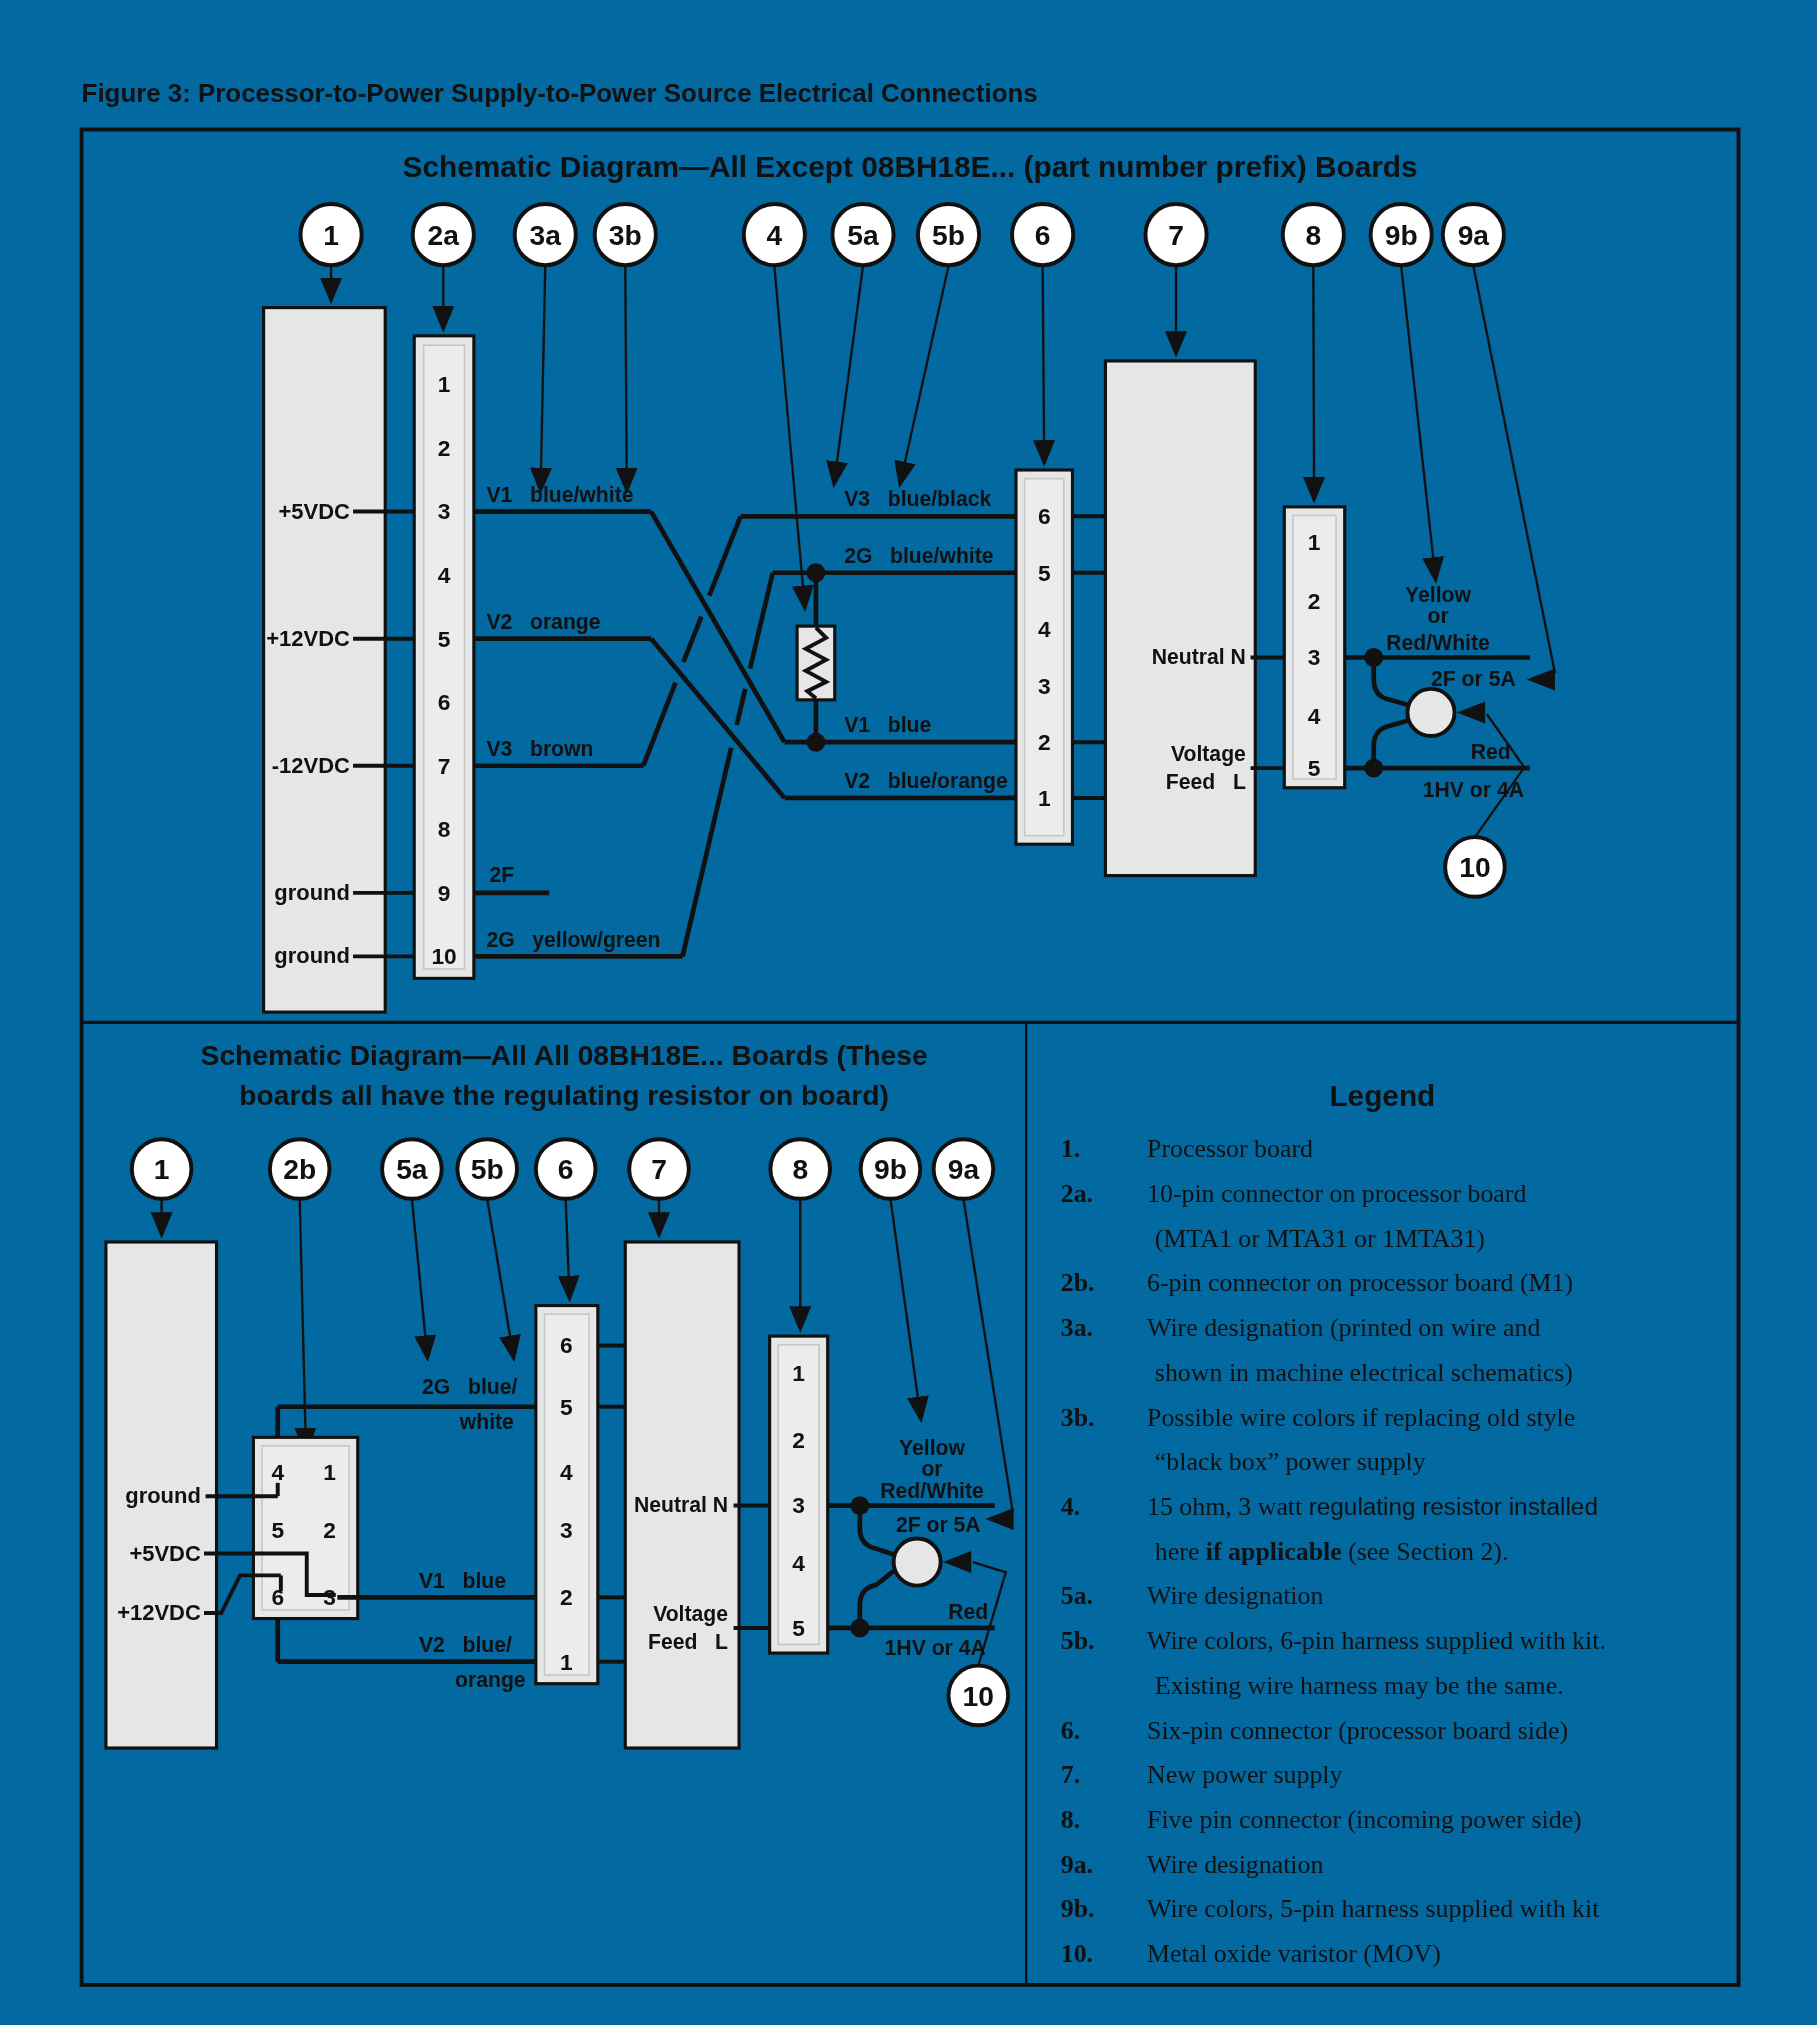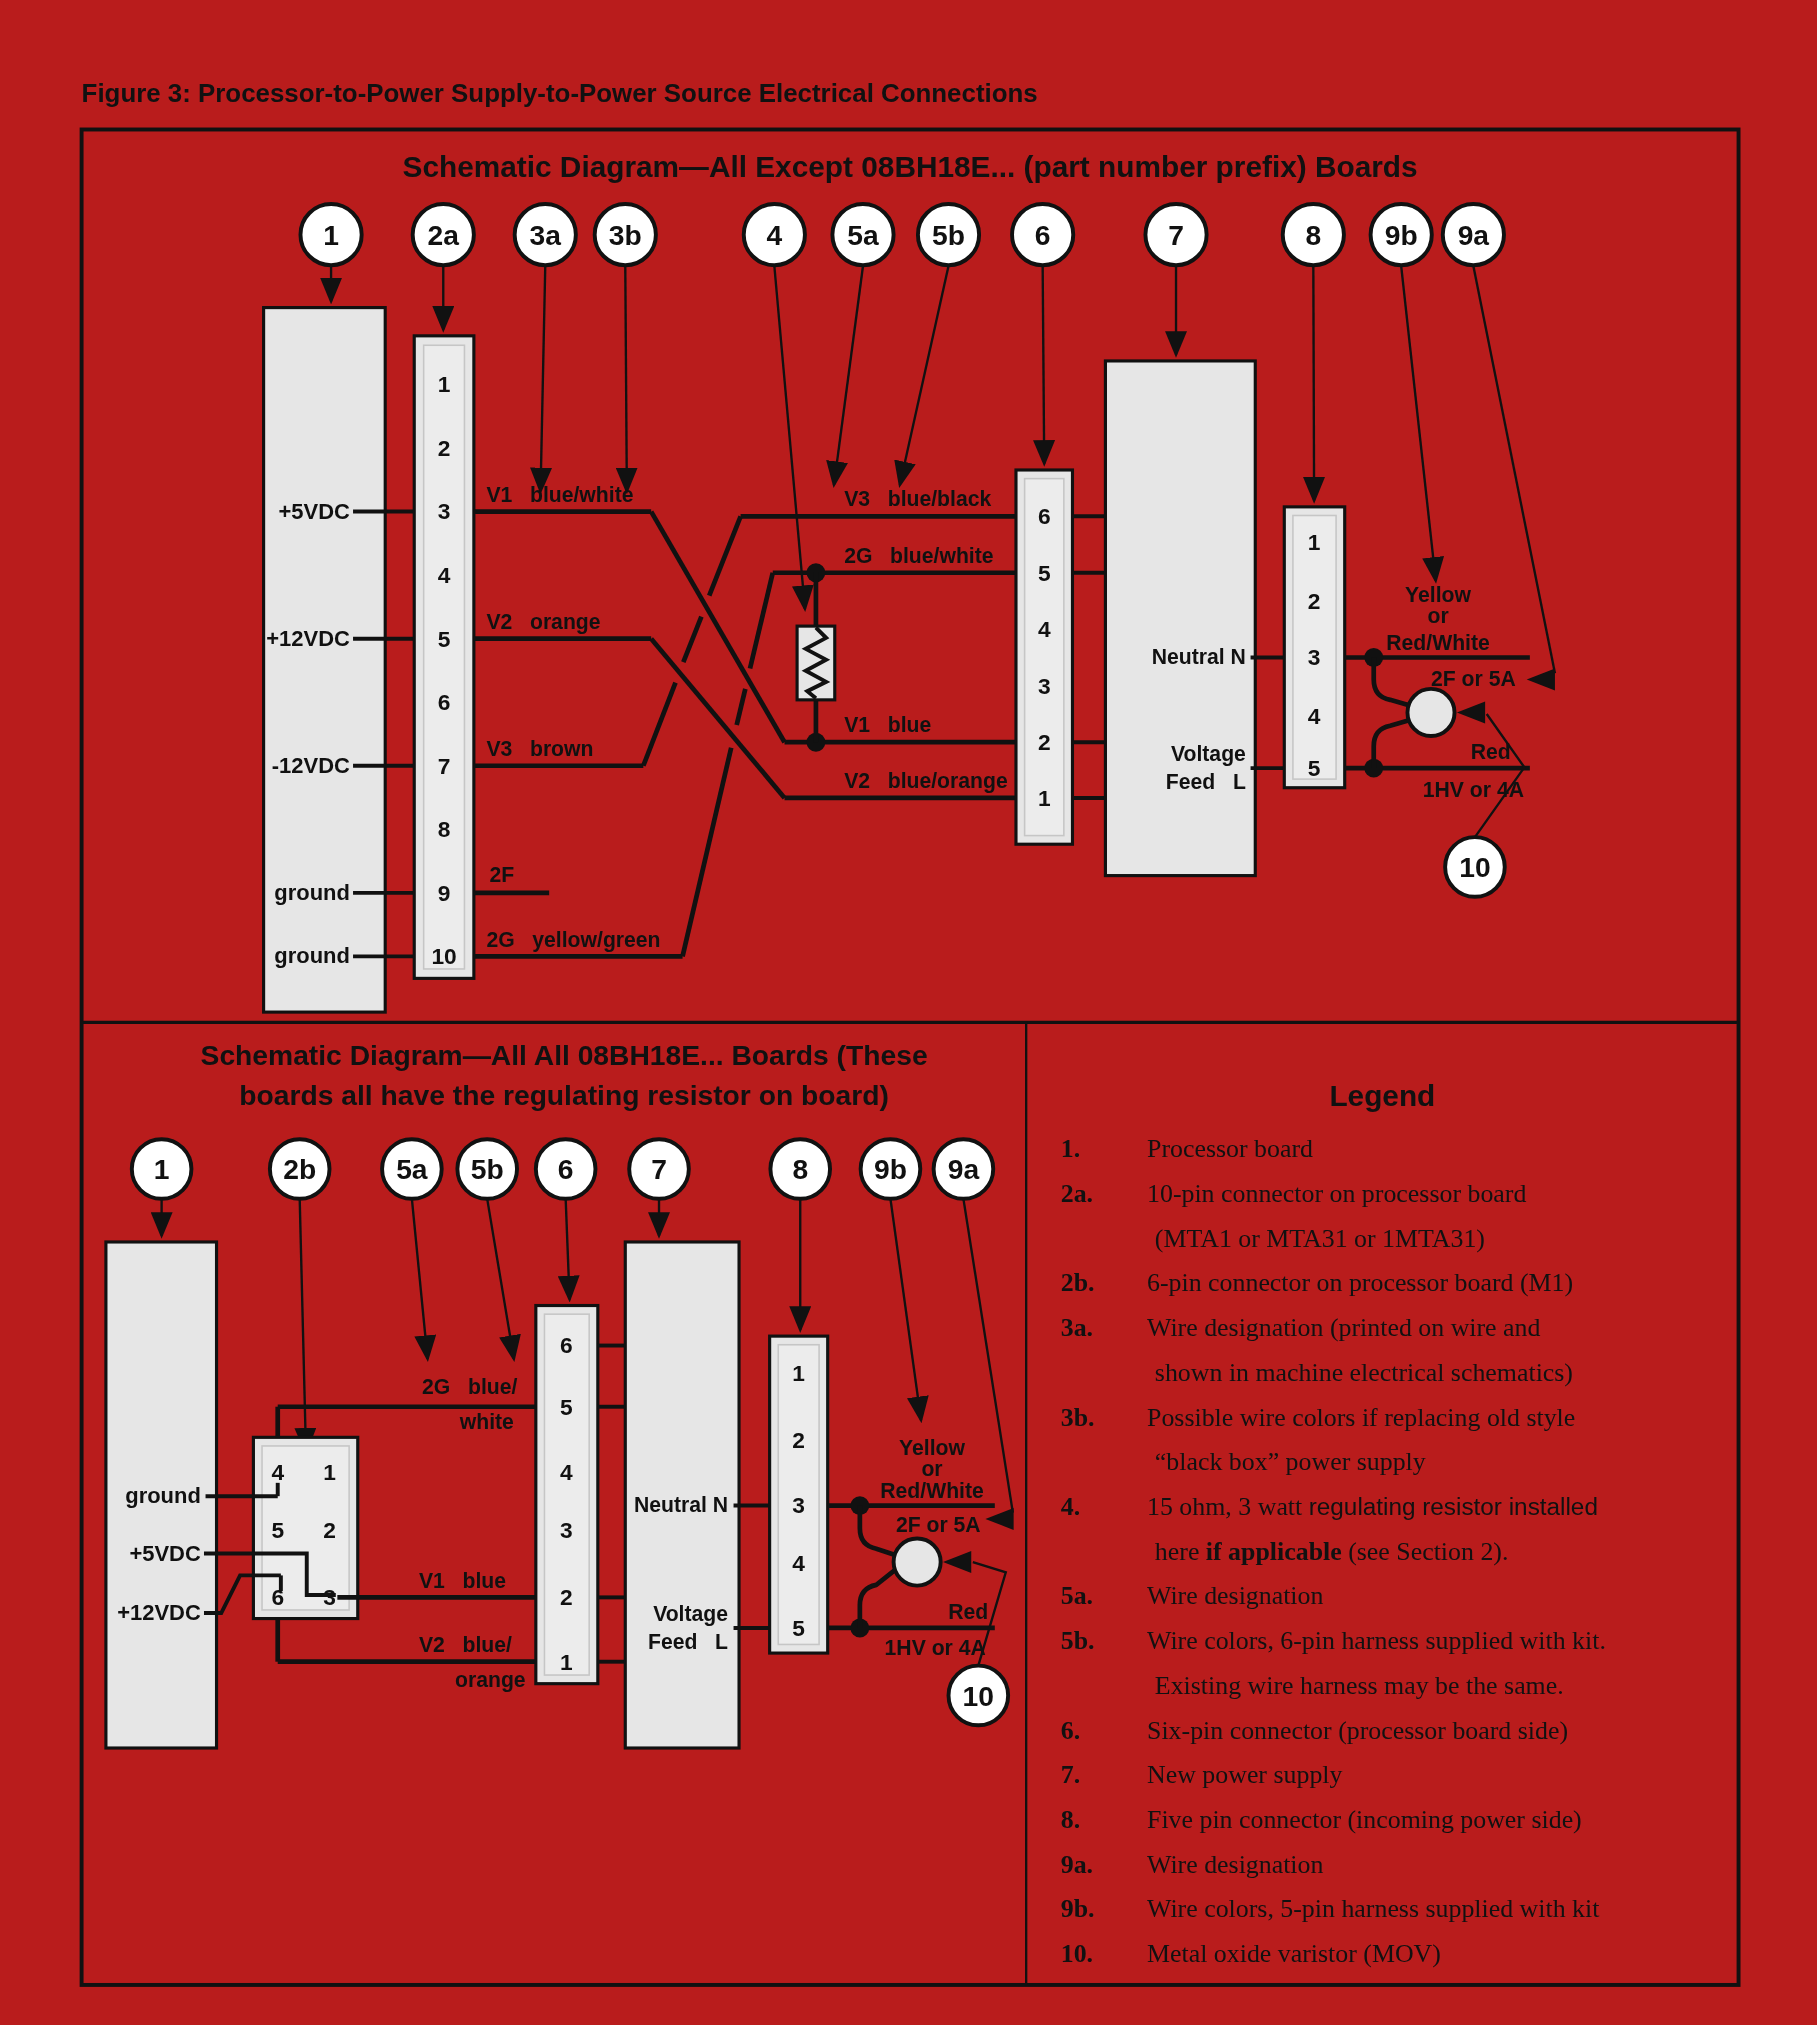--- a/index.html
+++ b/index.html
@@ -1,16 +1,16 @@
 <!DOCTYPE html>
 <html style="font-size:12.6px"><head>
 <meta charset="utf-8">
 <style>
   html,body { margin:0; padding:0; background:#ffffff; }
-  .page { position:relative; width:1817px; height:2025px; background:#b91c1c;
+  .page { position:relative; width:1817px; height:2025px; background:#0369a1;
           font-family:"Liberation Sans", sans-serif; }
   svg text { white-space: pre; fill:#111; }
   .figtitle   { font:bold 33px "Liberation Sans", sans-serif; }
   .schtitle   { font:bold 38px "Liberation Sans", sans-serif; text-anchor:middle; }
   .schtitle2  { font:bold 36px "Liberation Sans", sans-serif; text-anchor:middle; }
   .callout-t  { font:bold 36px "Liberation Sans", sans-serif; text-anchor:middle; }
   .pin        { font:bold 29px "Liberation Sans", sans-serif; text-anchor:middle; }
   .blabel     { font:bold 28px "Liberation Sans", sans-serif; text-anchor:end; }
   .wlabel     { font:bold 27px "Liberation Sans", sans-serif; }
   .wlabel-m   { font:bold 27px "Liberation Sans", sans-serif; text-anchor:middle; }

